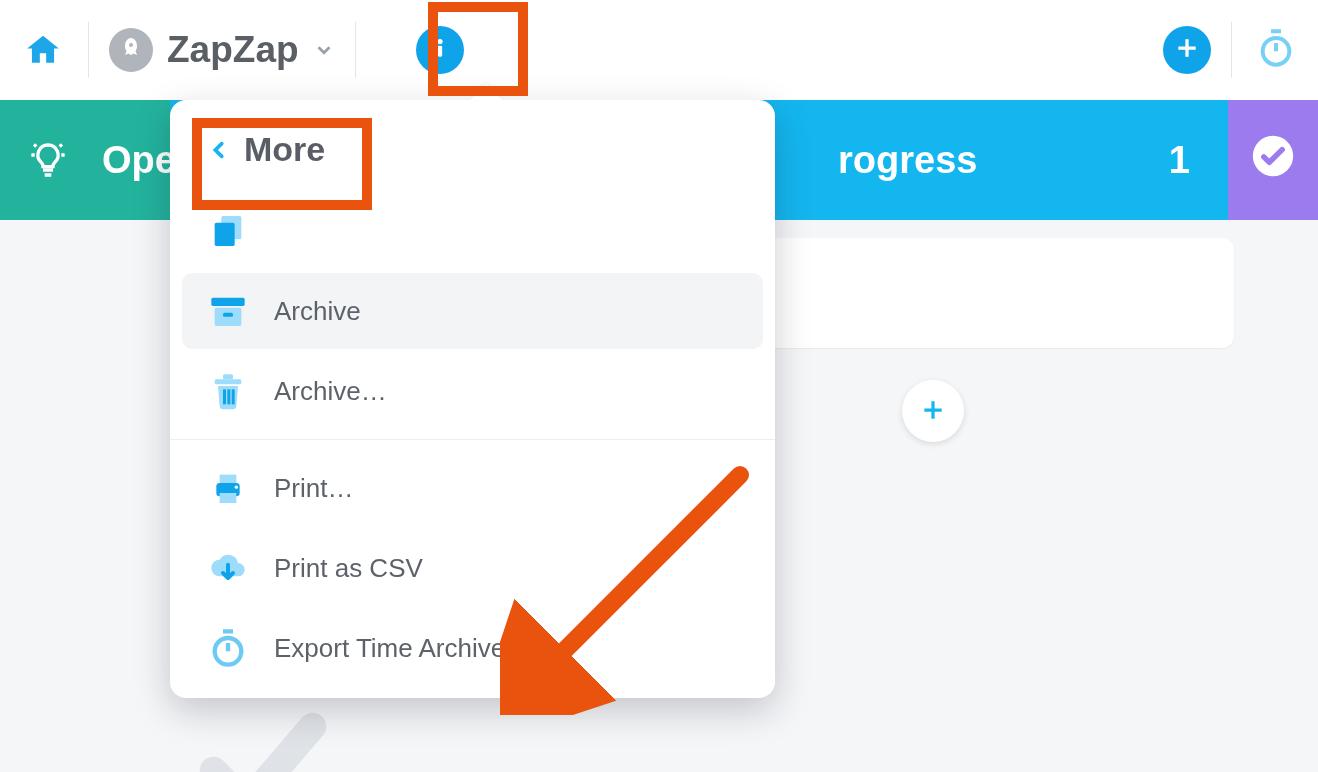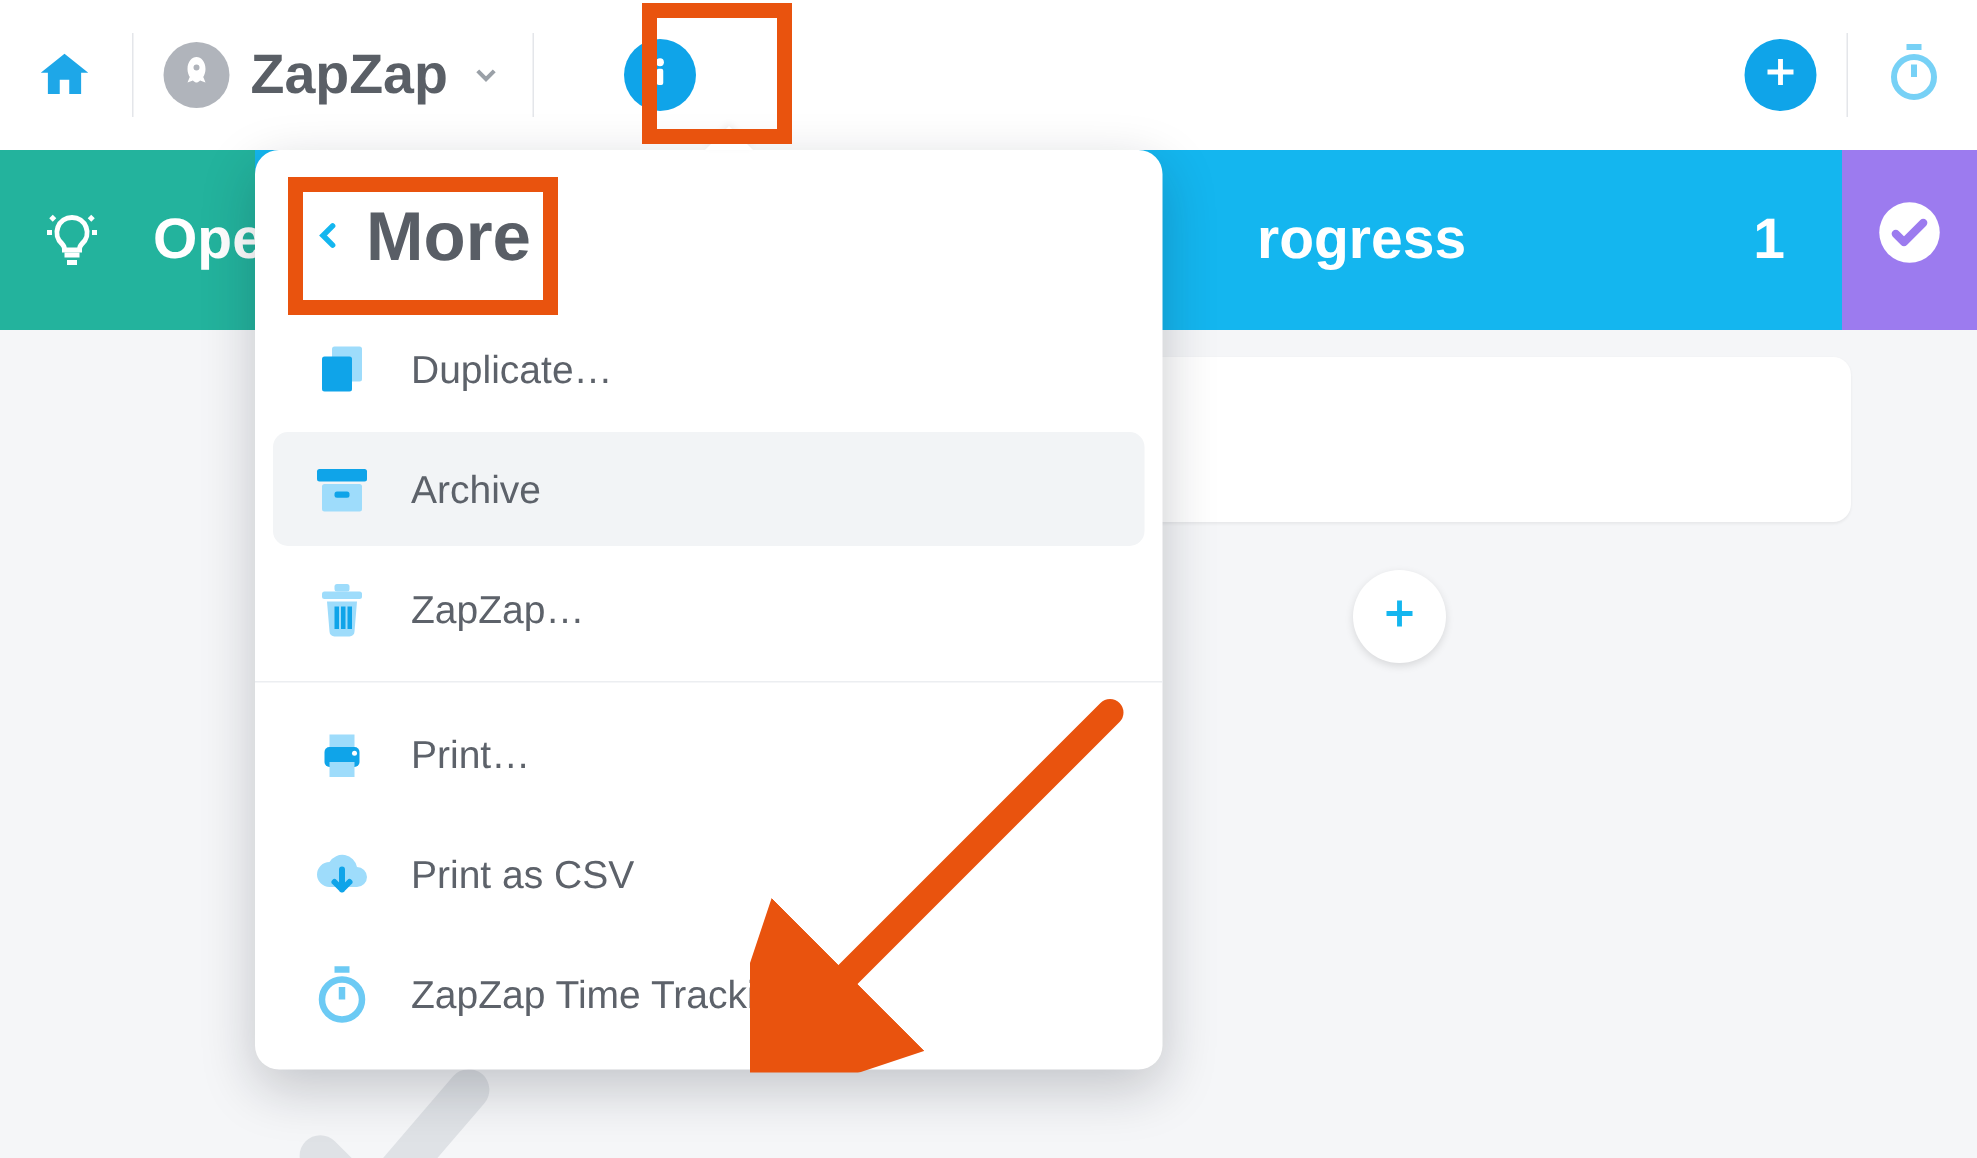--- a/index.html
+++ b/index.html
@@ -145,21 +145,21 @@
     border-bottom-color: #fff;
     border-top: none;
     filter: drop-shadow(0 -2px 2px rgba(0,0,0,.06));
   }
   .pop-header {
     display: flex; align-items: center; gap: 14px;
     padding: 22px 26px 20px 30px;
     margin: 8px 8px 0 8px;
   }
   .pop-header .back-chev { color: #14b6ef; display:flex;}
-  .pop-header .title { font-size: 46px; font-weight: 600; color: #595e66; }
+  .pop-header .title { font-size: 34px; font-weight: 600; color: #595e66; }
 
   .menu-item {
     display: flex; align-items: center; gap: 24px;
     padding: 18px 24px;
     margin: 4px 12px;
     border-radius: 10px;
     font-size: 26px; color: #5d626a;
     cursor: pointer;
   }
   .menu-item.hover { background: #f2f4f6; align-items: center; }
@@ -298,21 +298,20 @@
     <span class="title">More</span>
   </div>
 
   <div class="menu-item">
     <span class="mi-icon">
       <svg width="40" height="40" viewBox="0 0 24 24">
           <rect x="8" y="3" width="12" height="14" rx="1" fill="#9edcfb"></rect>
           <rect x="4" y="7" width="12" height="14" rx="1" fill="#0fa4e9"></rect>
         </svg>
     </span>
-    <span>Duplicate…</span>
   </div>
 
   <div class="menu-item hover">
     <span class="mi-icon">
       <svg width="40" height="40" viewBox="0 0 24 24">
           <rect x="2" y="4" width="20" height="5" rx="1" fill="#0fa4e9"></rect>
           <rect x="4" y="10" width="16" height="11" rx="1" fill="#9edcfb"></rect>
           <rect x="9" y="13" width="6" height="2.5" rx="1" fill="#0fa4e9"></rect>
         </svg>
     </span>
@@ -323,21 +322,21 @@
     <span class="mi-icon">
       <svg width="40" height="40" viewBox="0 0 24 24">
           <rect x="4" y="5" width="16" height="3" rx="1" fill="#9edcfb"></rect>
           <rect x="9" y="2" width="6" height="3" rx="1" fill="#9edcfb"></rect>
           <path d="M6 9h12l-1 12a2 2 0 01-2 2H9a2 2 0 01-2-2L6 9z" fill="#9edcfb"></path>
           <rect x="9" y="11" width="1.8" height="9" fill="#0fa4e9"></rect>
           <rect x="11.6" y="11" width="1.8" height="9" fill="#0fa4e9"></rect>
           <rect x="14.2" y="11" width="1.8" height="9" fill="#0fa4e9"></rect>
         </svg>
     </span>
-    <span>ZapZap…</span>
+    <span>Archive…</span>
   </div>
 
   <div class="menu-sep"></div>
 
   <div class="menu-item">
     <span class="mi-icon">
       <svg width="40" height="40" viewBox="0 0 24 24">
           <rect x="5" y="9" width="14" height="8" rx="2" fill="#0fa4e9"></rect>
           <rect x="7" y="4" width="10" height="5" fill="#9edcfb"></rect>
           <rect x="7" y="15" width="10" height="6" fill="#9edcfb"></rect>
@@ -357,21 +356,21 @@
     <span>Print as CSV</span>
   </div>
 
   <div class="menu-item">
     <span class="mi-icon">
       <svg width="40" height="40" viewBox="0 0 24 24" fill="none" stroke="#6ccaf4" stroke-width="2.6">
           <circle cx="12" cy="14" r="8"></circle>
           <path d="M12 14V9M9 2h6"></path>
         </svg>
     </span>
-    <span>ZapZap Time Tracking</span>
+    <span>Export Time Archive</span>
   </div>
 </div>
 
 <div class="hl-box hl-info"></div>
 <div class="hl-box hl-more"></div>
 <div class="arrow-annot">
   <svg width="260" height="260" viewBox="0 0 260 260">
     <defs>
       <marker id="ah" viewBox="0 0 10 10" refX="2" refY="5" markerWidth="8" markerHeight="8" orient="auto">
         <path d="M0 0L10 5L0 10z" fill="#e9530e"></path>

